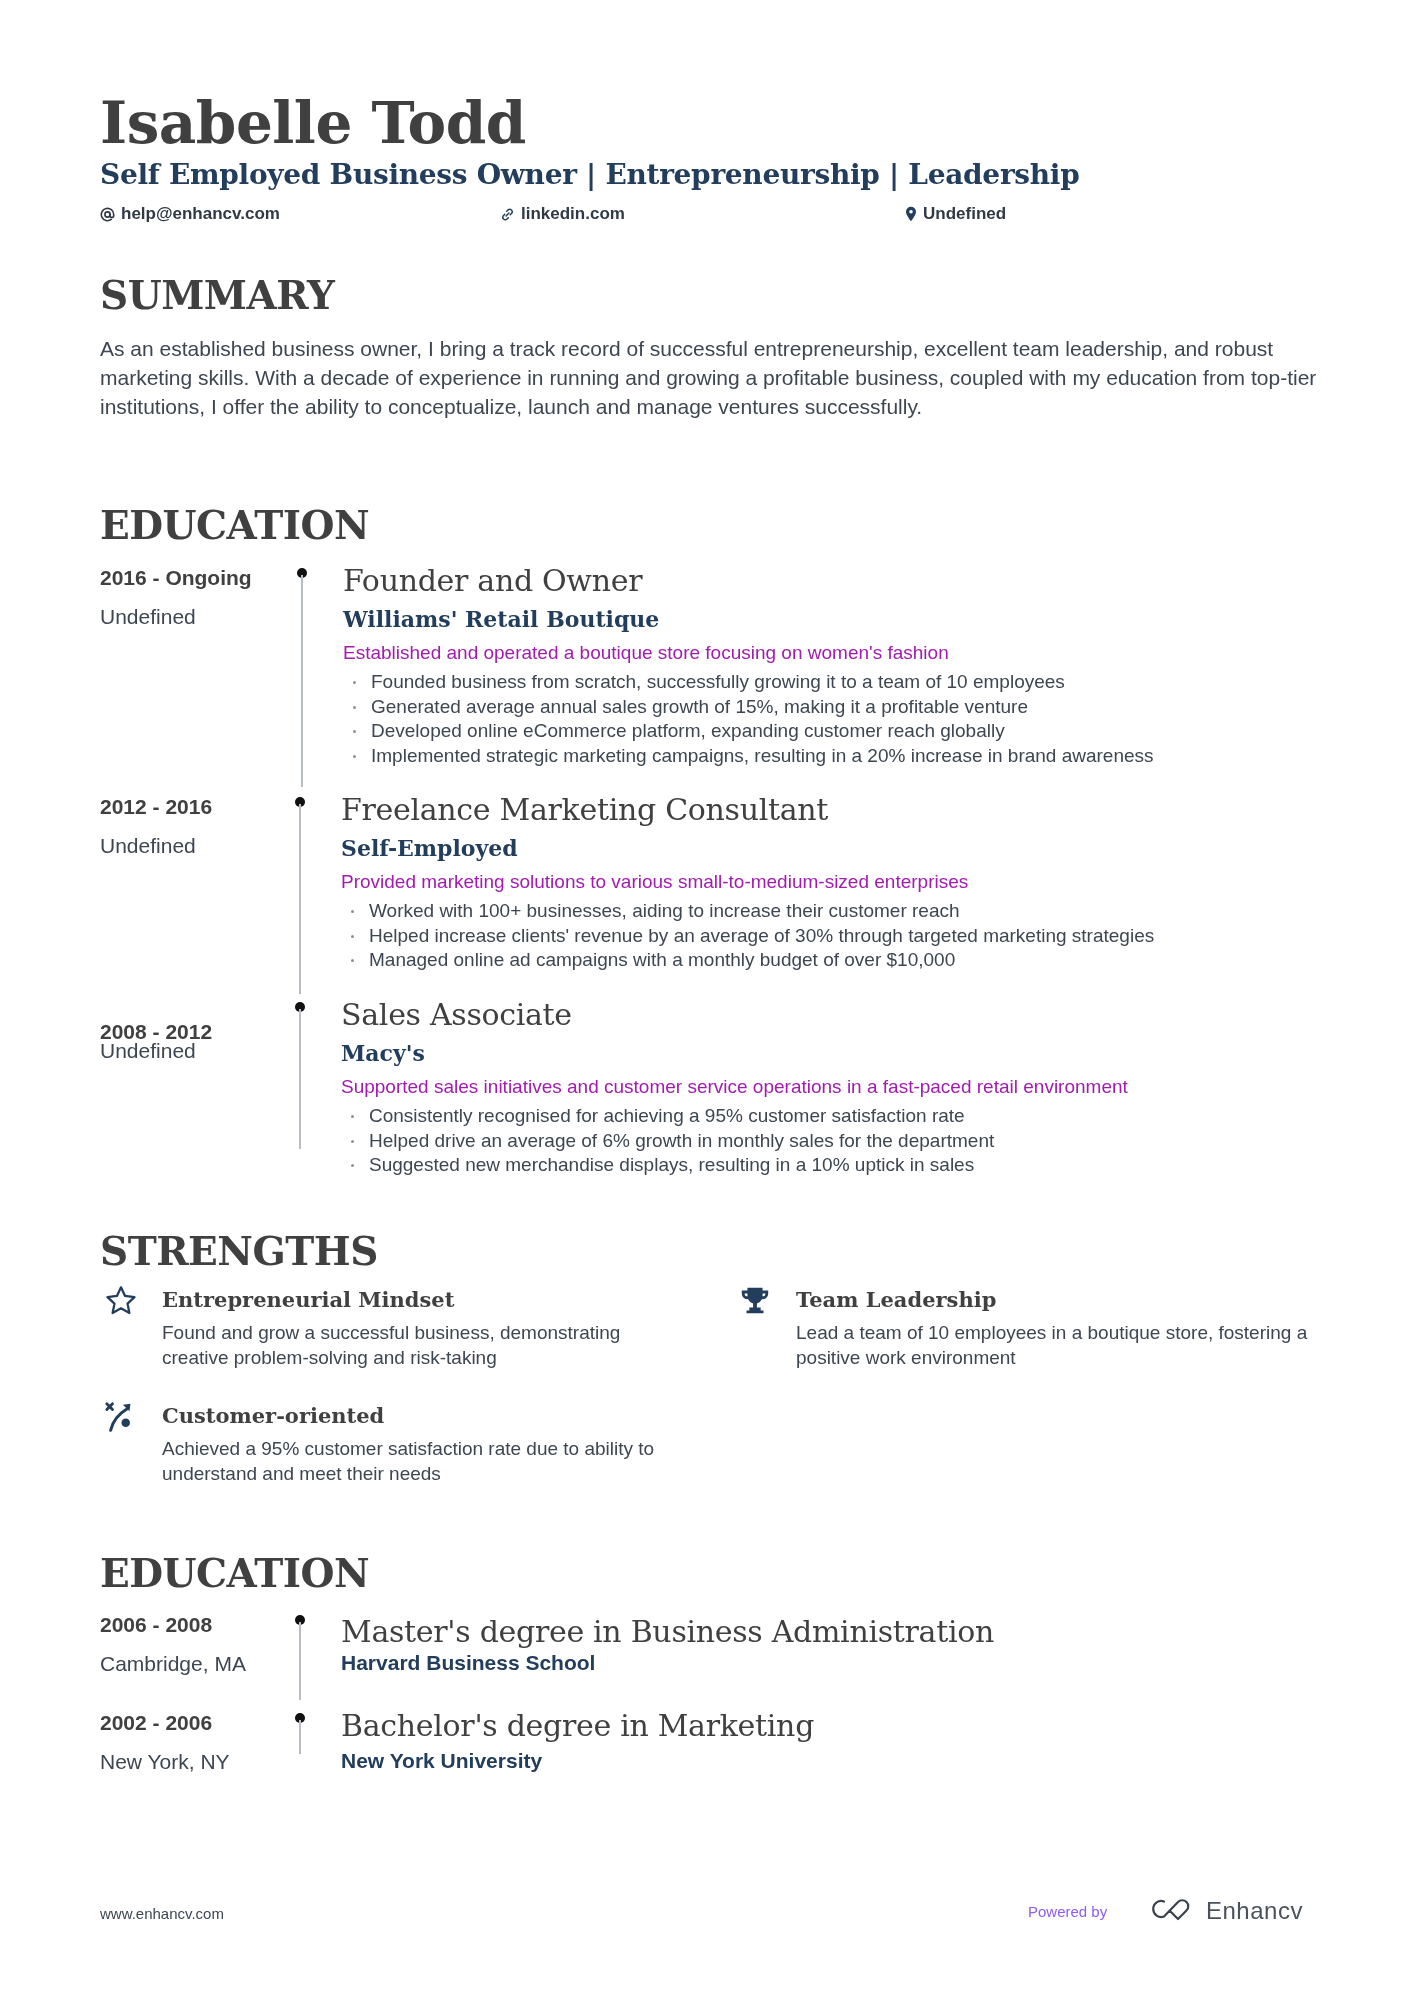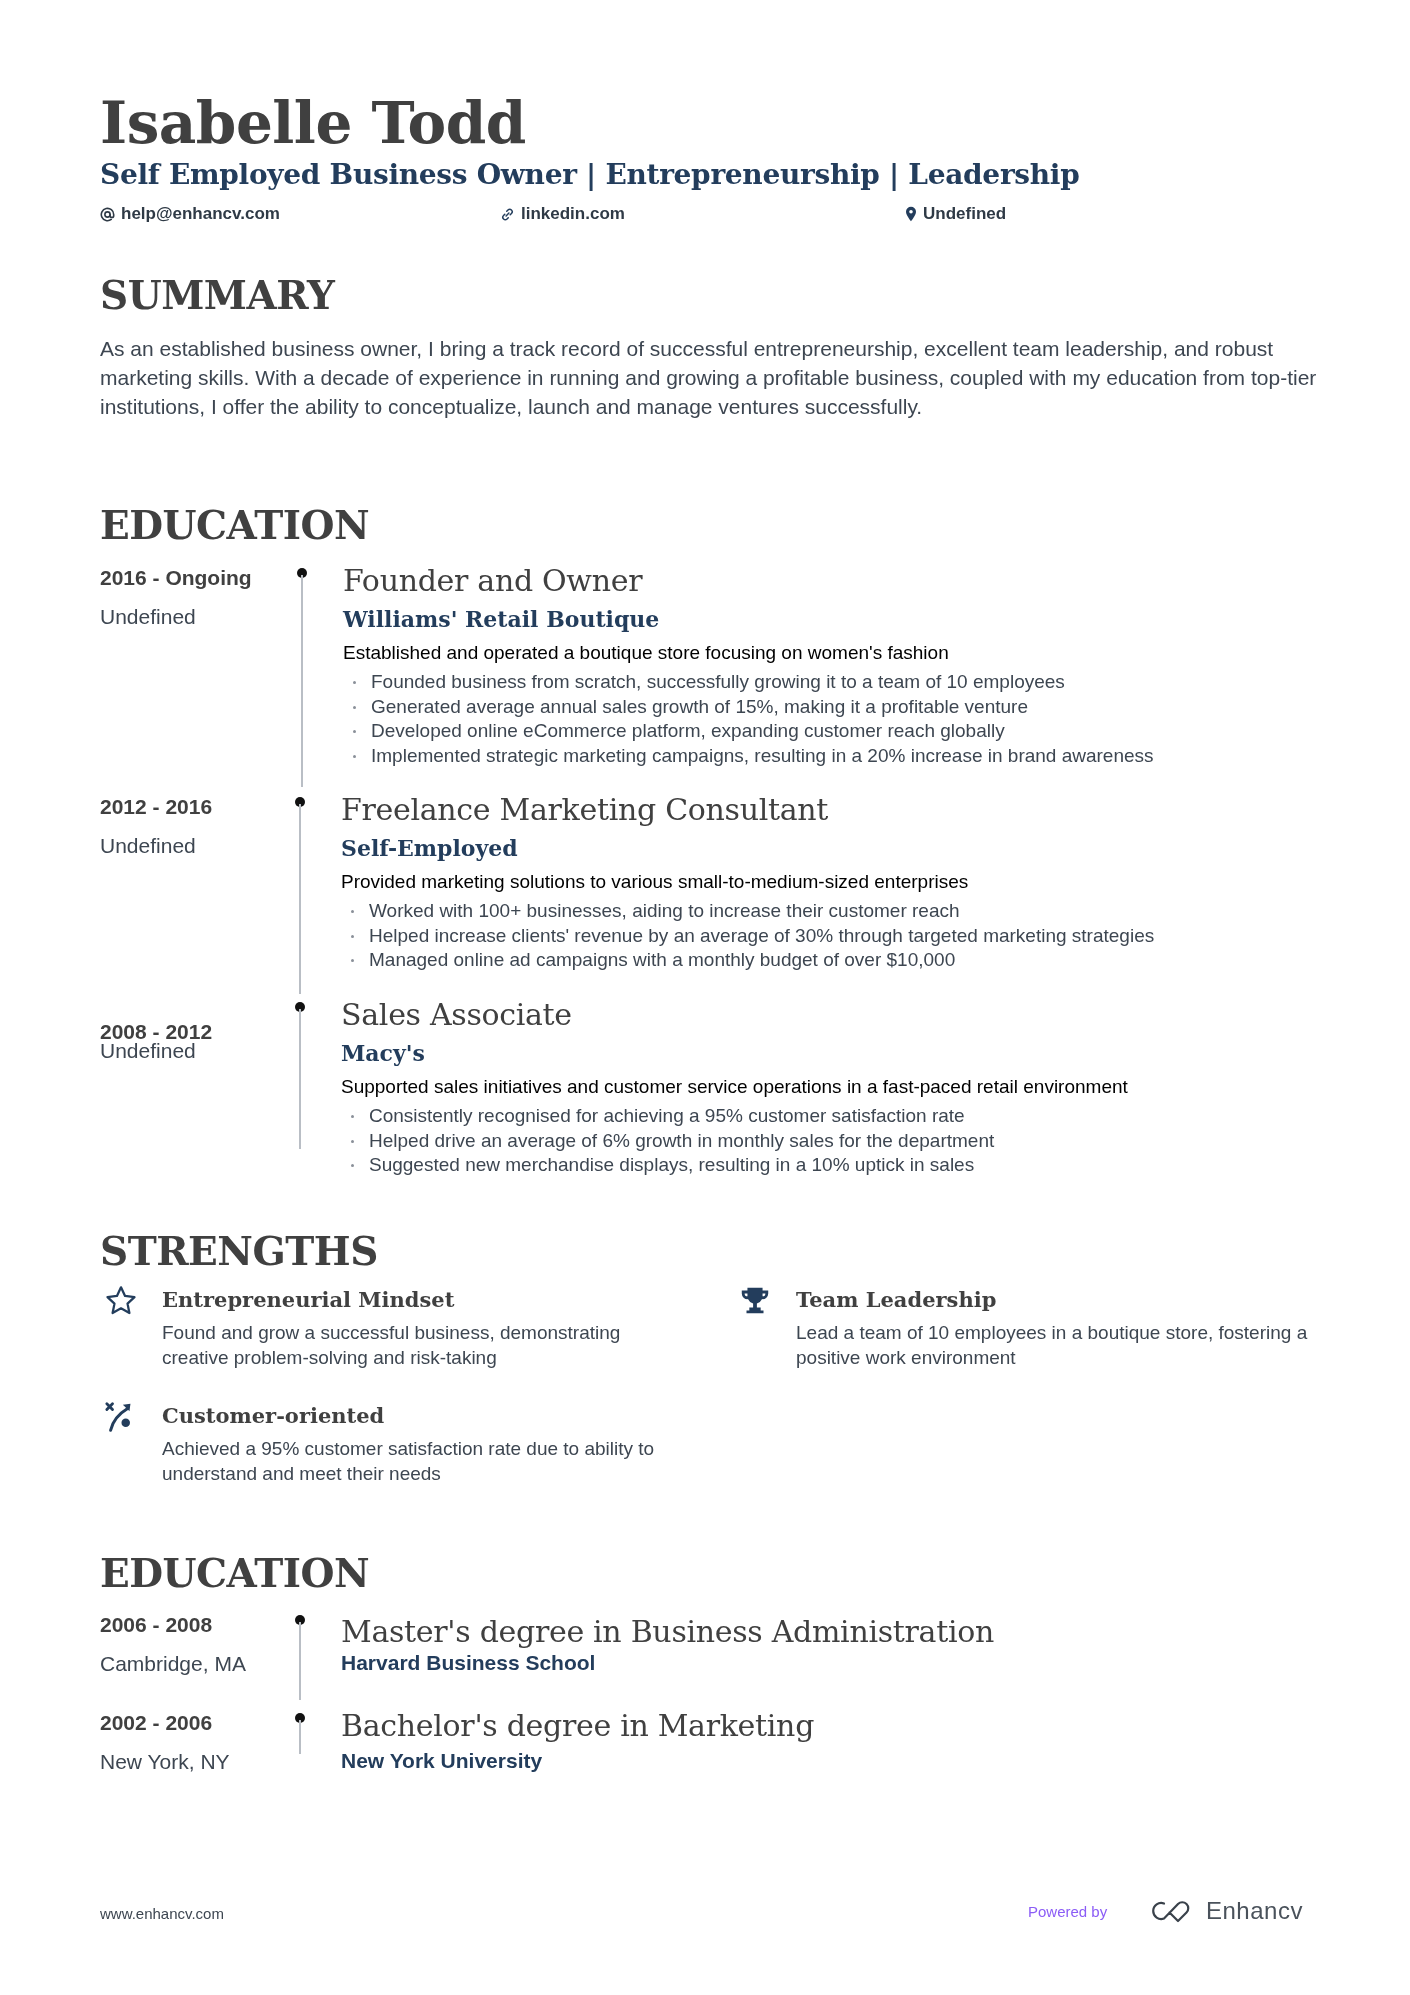--- a/index.html
+++ b/index.html
@@ -19,36 +19,36 @@
 
   .summary { left: 100px; top: 334px; width: 1230px; font-size: 21px; line-height: 29px; color: #3d4651; }
 
   .date { left: 100px; font-size: 21px; font-weight: bold; line-height: 26px; white-space: nowrap; }
   .loc { left: 100px; font-size: 21px; line-height: 26px; color: #3d4651; white-space: nowrap; }
   .tl-line { width: 1.5px; background: #b9bec5; }
   .tl-dot { width: 10px; height: 10px; border-radius: 50%; background: #111111; }
 
   .role { font-size: 30px; line-height: 36px; white-space: nowrap; letter-spacing: -0.3px; }
   .company { font-size: 22px; font-weight: bold; line-height: 28px; white-space: nowrap; }
-  .desc { font-size: 19px; line-height: 24px; color: #000000; white-space: nowrap; }
+  .desc { font-size: 19px; line-height: 24px; color: #a21caf; white-space: nowrap; }
   .bullets { list-style: none; }
   .bullets li { position: relative; padding-left: 28px; font-size: 19px; line-height: 24.5px; color: #3d4651; white-space: nowrap; }
   .bullets li::before { content: ""; position: absolute; left: 10px; top: 11px; width: 3px; height: 3px; border-radius: 50%; background: #8a9099; }
 
   .strength { width: 560px; }
   .strength .s-icon { position: absolute; left: 0; top: 0; width: 36px; height: 36px; }
   .strength .s-title { position: absolute; left: 58px; top: 2px; font-size: 21px; font-weight: bold; line-height: 28px; white-space: nowrap; }
   .strength .s-desc { position: absolute; left: 58px; top: 36px; width: 520px; font-size: 19px; line-height: 25px; color: #3d4651; }
 
   .edu-degree { font-size: 30px; line-height: 36px; white-space: nowrap; letter-spacing: -0.3px; }
   .edu-school { font-size: 21px; font-weight: bold; line-height: 26px; color: #233d5c; white-space: nowrap; }
 
   .footer-url { left: 100px; top: 1904px; font-size: 15px; color: #3d4651; line-height: 20px; }
   .powered { left: 1028px; top: 1902px; font-size: 15px; color: #8b5cf6; line-height: 20px; white-space: nowrap; }
-  .brand { left: 1148px; top: 1896px; display: flex; align-items: center; gap: 10px; }
+  .brand { left: 1148px; top: 1896px; display: flex; align-items: flex-start; gap: 10px; }
   .brand-name { font-size: 24px; color: #4a525b; line-height: 30px; letter-spacing: 0.5px; }
 </style>
 </head>
 <body>
 
 <div class="abs name serif blue">Isabelle Todd</div>
 <div class="abs headline serif navy">Self Employed Business Owner | Entrepreneurship | Leadership</div>
 
 <div class="abs contact" style="left:100px;">
   <svg width="15" height="15" viewBox="0 0 16 16">

